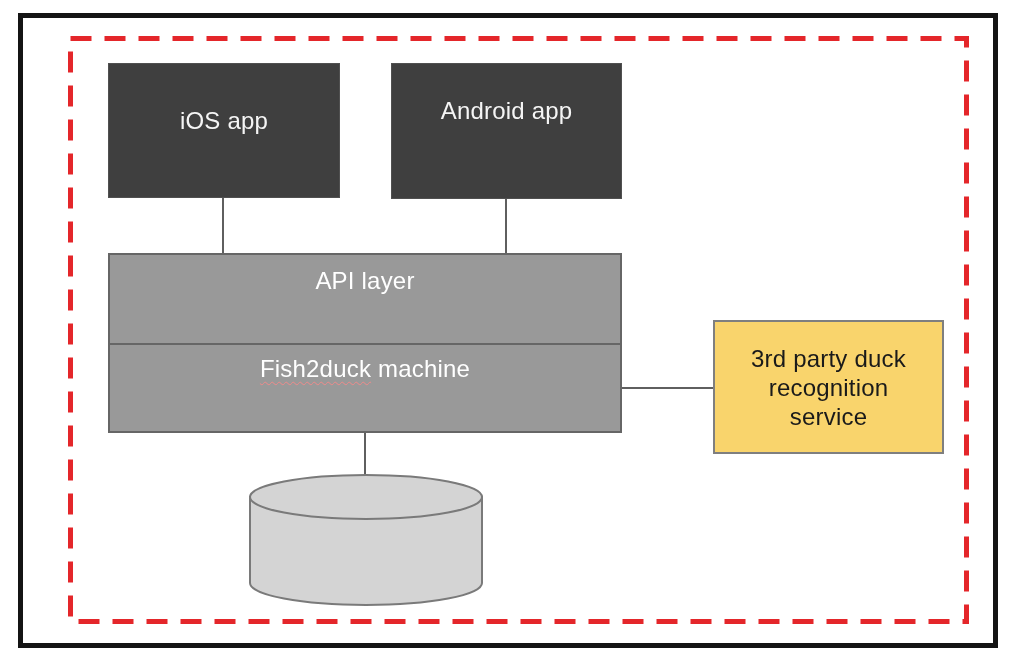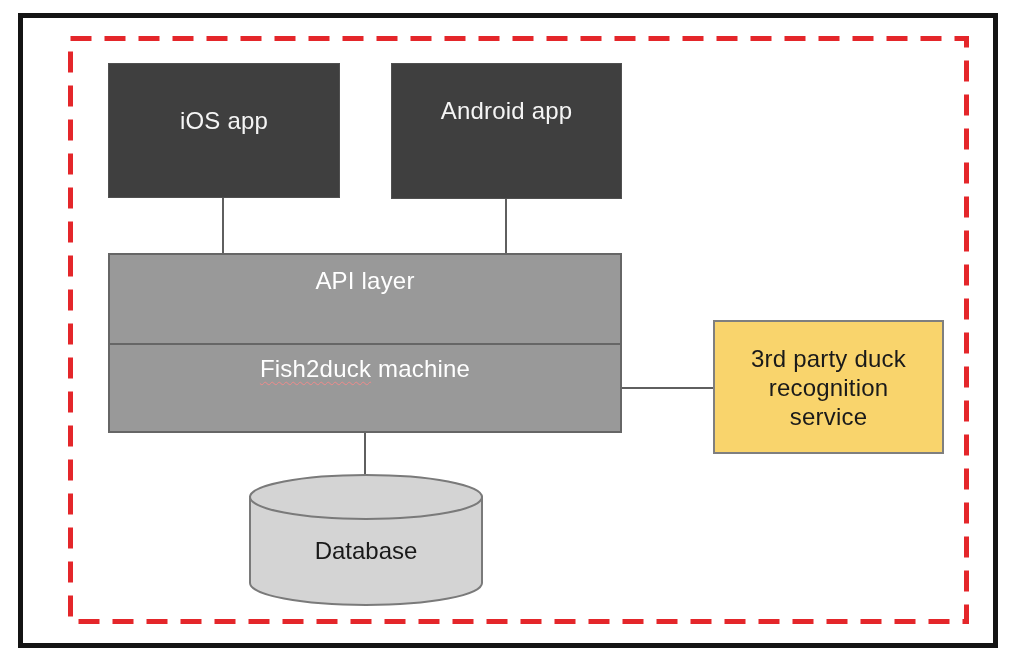--- a/index.html
+++ b/index.html
@@ -105,15 +105,14 @@
   </div>
 
   <div class="node gray-node" id="fish-box">
     <span><span class="misspelled">Fish2duck</span><span> machine</span></span>
   </div>
 
   <div class="node" id="service-box">
     <span class="wrap-label">3rd party duck recognition service</span>
   </div>
 
-  <div id="db-label">Database</div>
 
 </div>
 
 </body></html>

